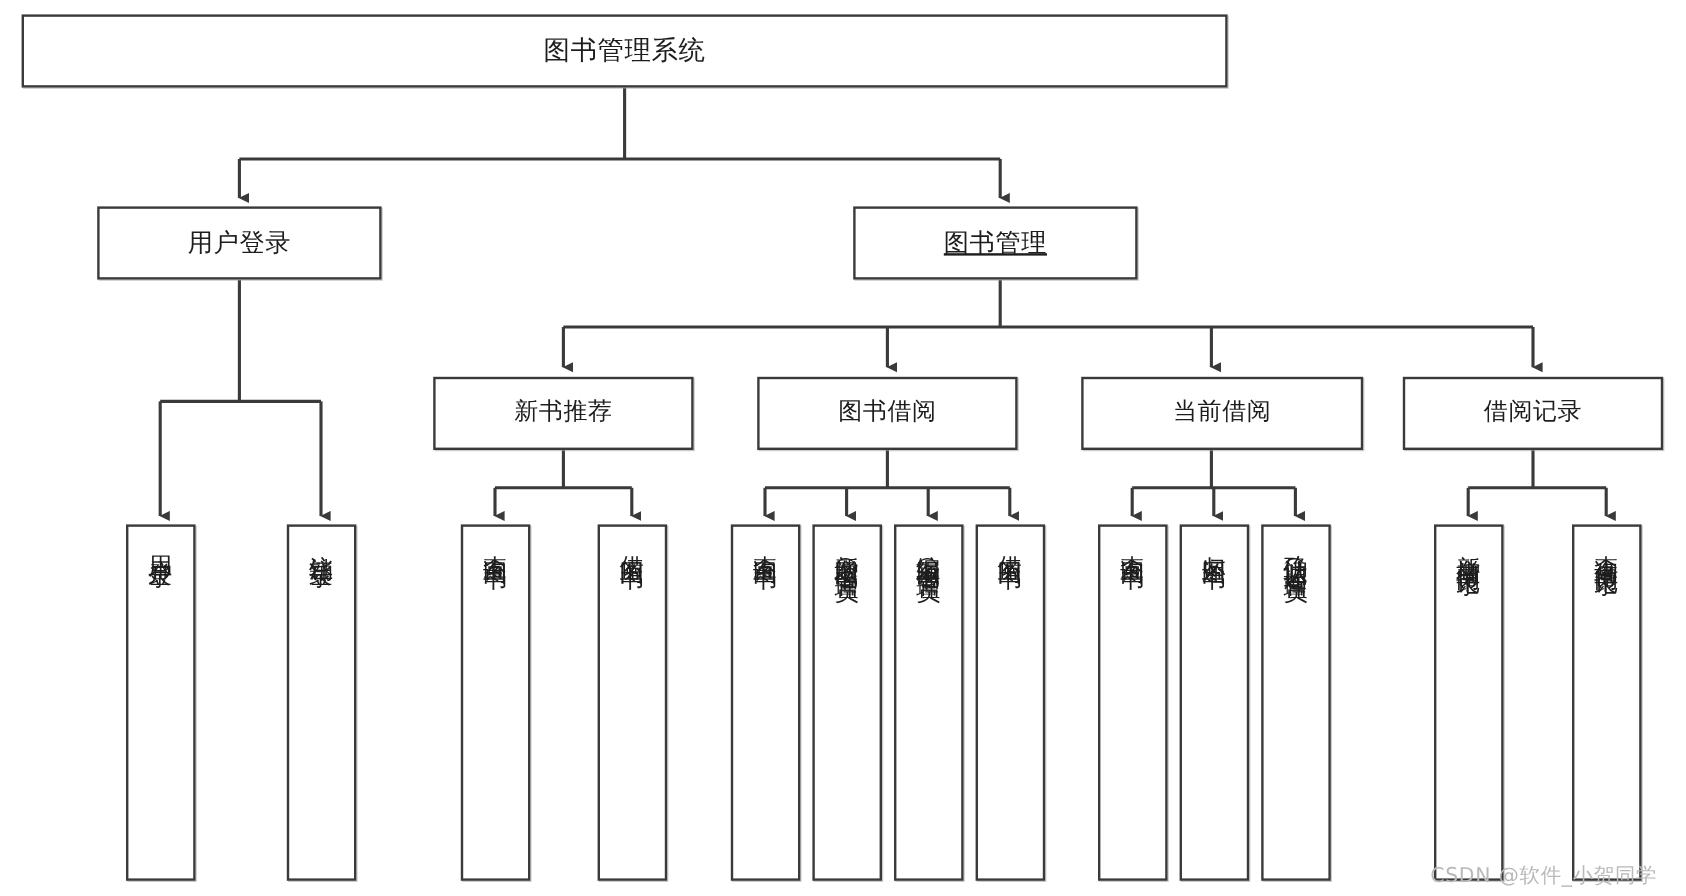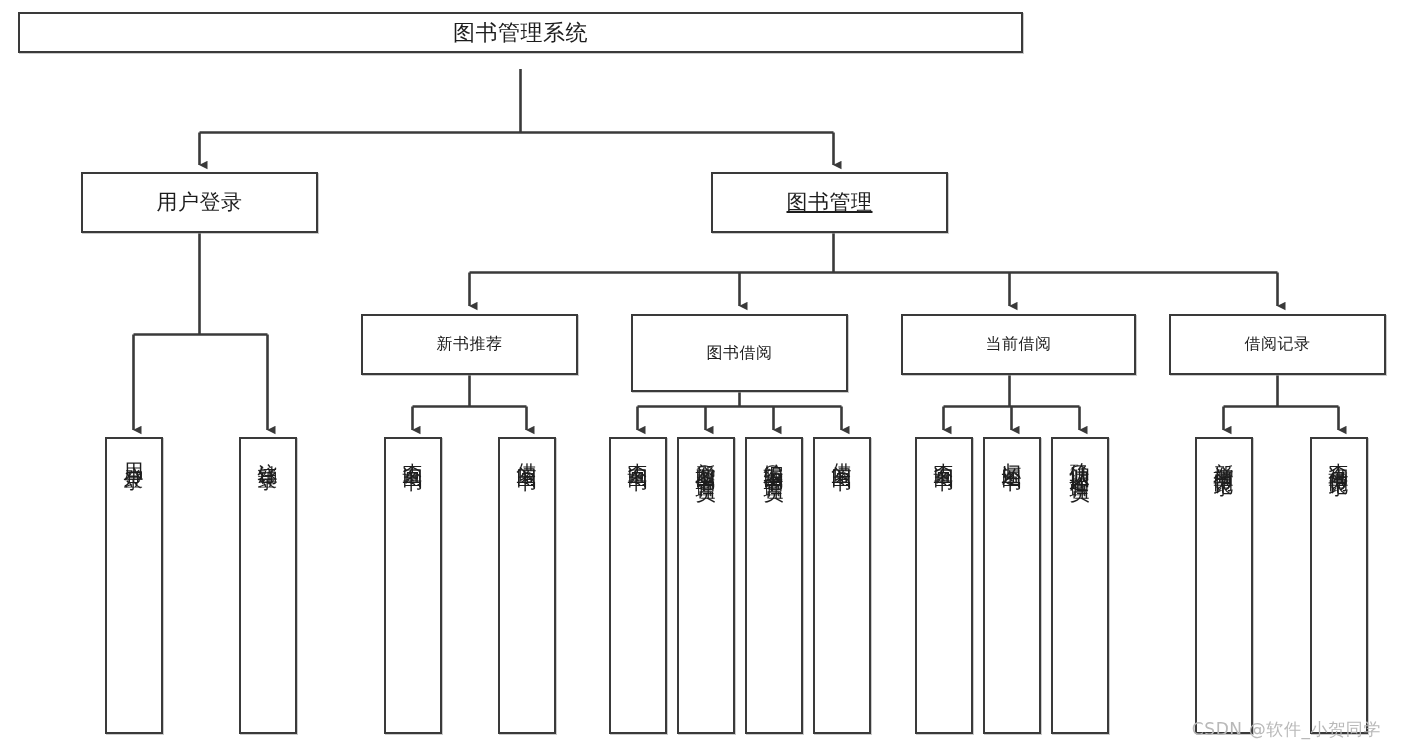--- a/index.html
+++ b/index.html
@@ -37,21 +37,21 @@
     color: #1d1d1d;
     box-shadow: 1px 1px 0 rgba(160,160,160,0.55);
   }
   .node .label {
     text-align: center;
     line-height: 1.18;
     letter-spacing: 0.5px;
   }
   .node.root .label { font-size: 22px; }
   .node.level2 .label { font-size: 21px; }
-  .node.level3 .label { font-size: 16px; }
+  .node.level3 .label { font-size: 20px; font-family: Liberation Mono, monospace; }
   .node.leaf {
     align-items: flex-start;
     padding-top: 8px;
   }
   .node.leaf .label {
     writing-mode: vertical-rl;
     text-orientation: upright;
     font-size: 20px;
     line-height: 1.0;
     letter-spacing: 3px;
@@ -116,37 +116,37 @@
       <path d="M1011.5,406.5 L1011.5,430" marker-end="url(#arrowhead)"></path>
       <path d="M1079.5,406.5 L1079.5,430" marker-end="url(#arrowhead)"></path>
 
       <path d="M1277.5,375 L1277.5,406.5"></path>
       <path d="M1223.5,406.5 L1338.5,406.5"></path>
       <path d="M1223.5,406.5 L1223.5,430" marker-end="url(#arrowhead)"></path>
       <path d="M1338.5,406.5 L1338.5,430" marker-end="url(#arrowhead)"></path>
     </g>
   </svg>
 
-  <div class="node root" style="left:18px; top:12px; width:1005px; height:41px;">
+  <div class="node root" style="left:18px; top:12px; width:1005px; height:61px;">
     <span class="label">图书管理系统</span>
   </div>
 
   <div class="node level2" style="left:81px; top:172px; width:237px; height:61px;">
     <span class="label">用户登录</span>
   </div>
 
   <div class="node level2" style="left:711px; top:172px; width:237px; height:61px;text-decoration:underline;">
     <span class="label">图书管理</span>
   </div>
 
   <div class="node level3" style="left:361px; top:314px; width:217px; height:61px;">
     <span class="label">新书推荐</span>
   </div>
 
-  <div class="node level3" style="left:631px; top:314px; width:217px; height:78px;">
+  <div class="node level3" style="left:631px; top:314px; width:217px; height:61px;">
     <span class="label">图书借阅</span>
   </div>
 
   <div class="node level3" style="left:901px; top:314px; width:235px; height:61px;">
     <span class="label">当前借阅</span>
   </div>
 
   <div class="node level3" style="left:1169px; top:314px; width:217px; height:61px;">
     <span class="label">借阅记录</span>
   </div>

